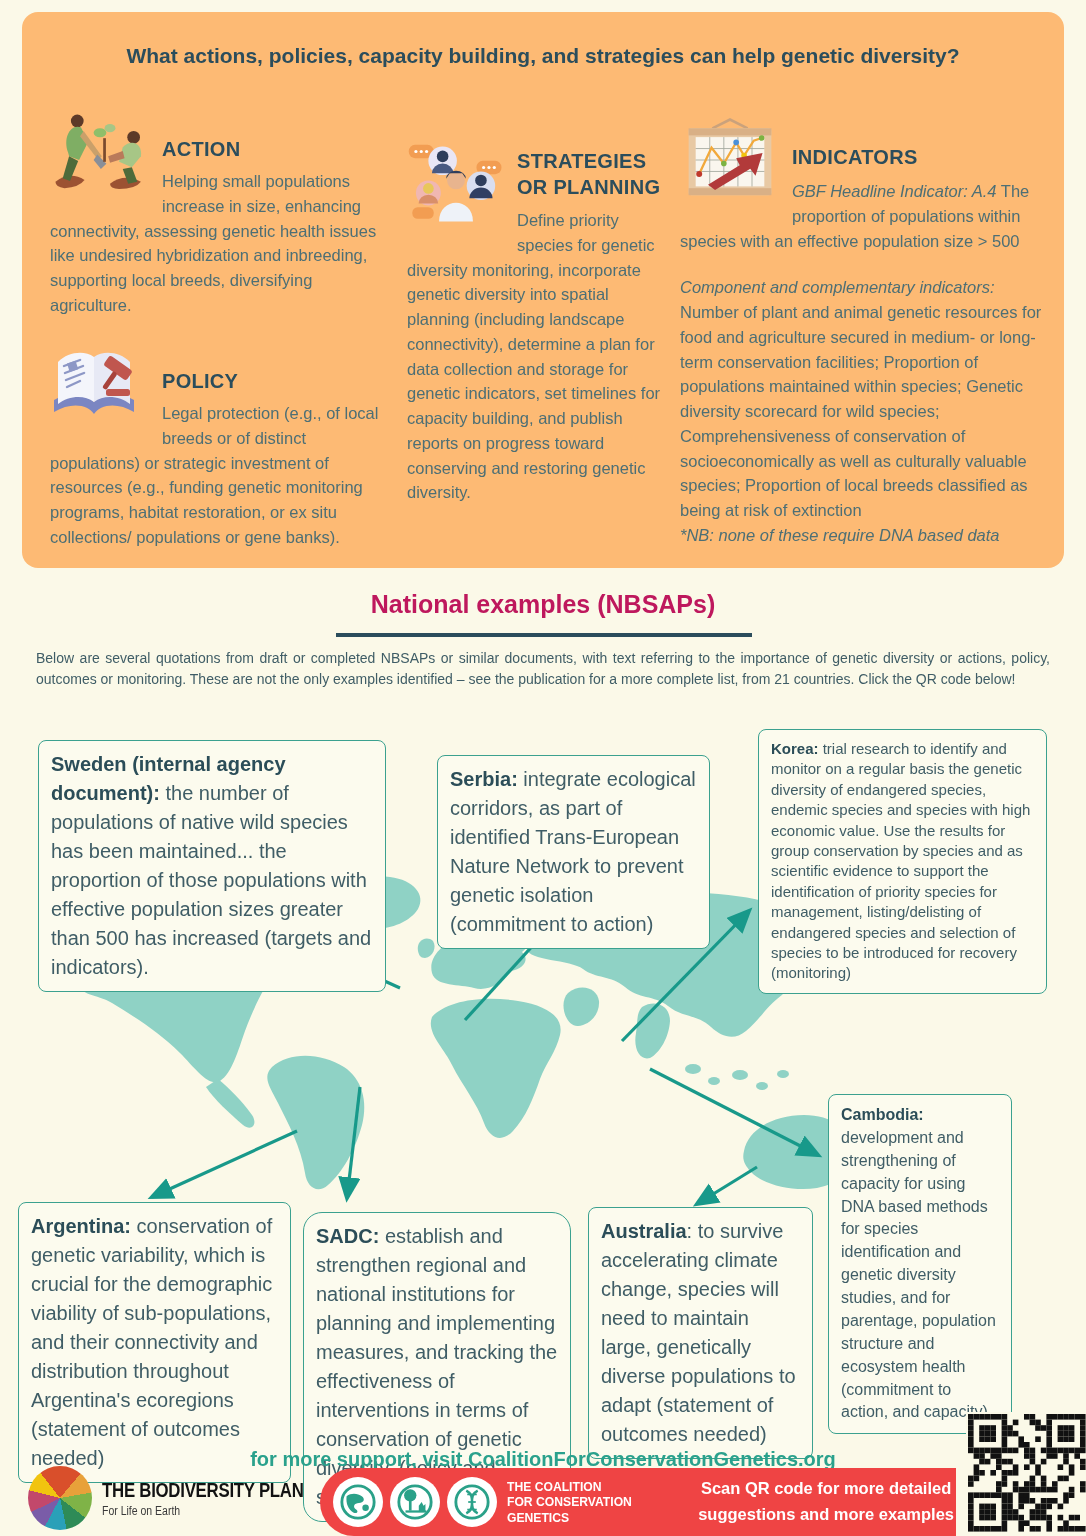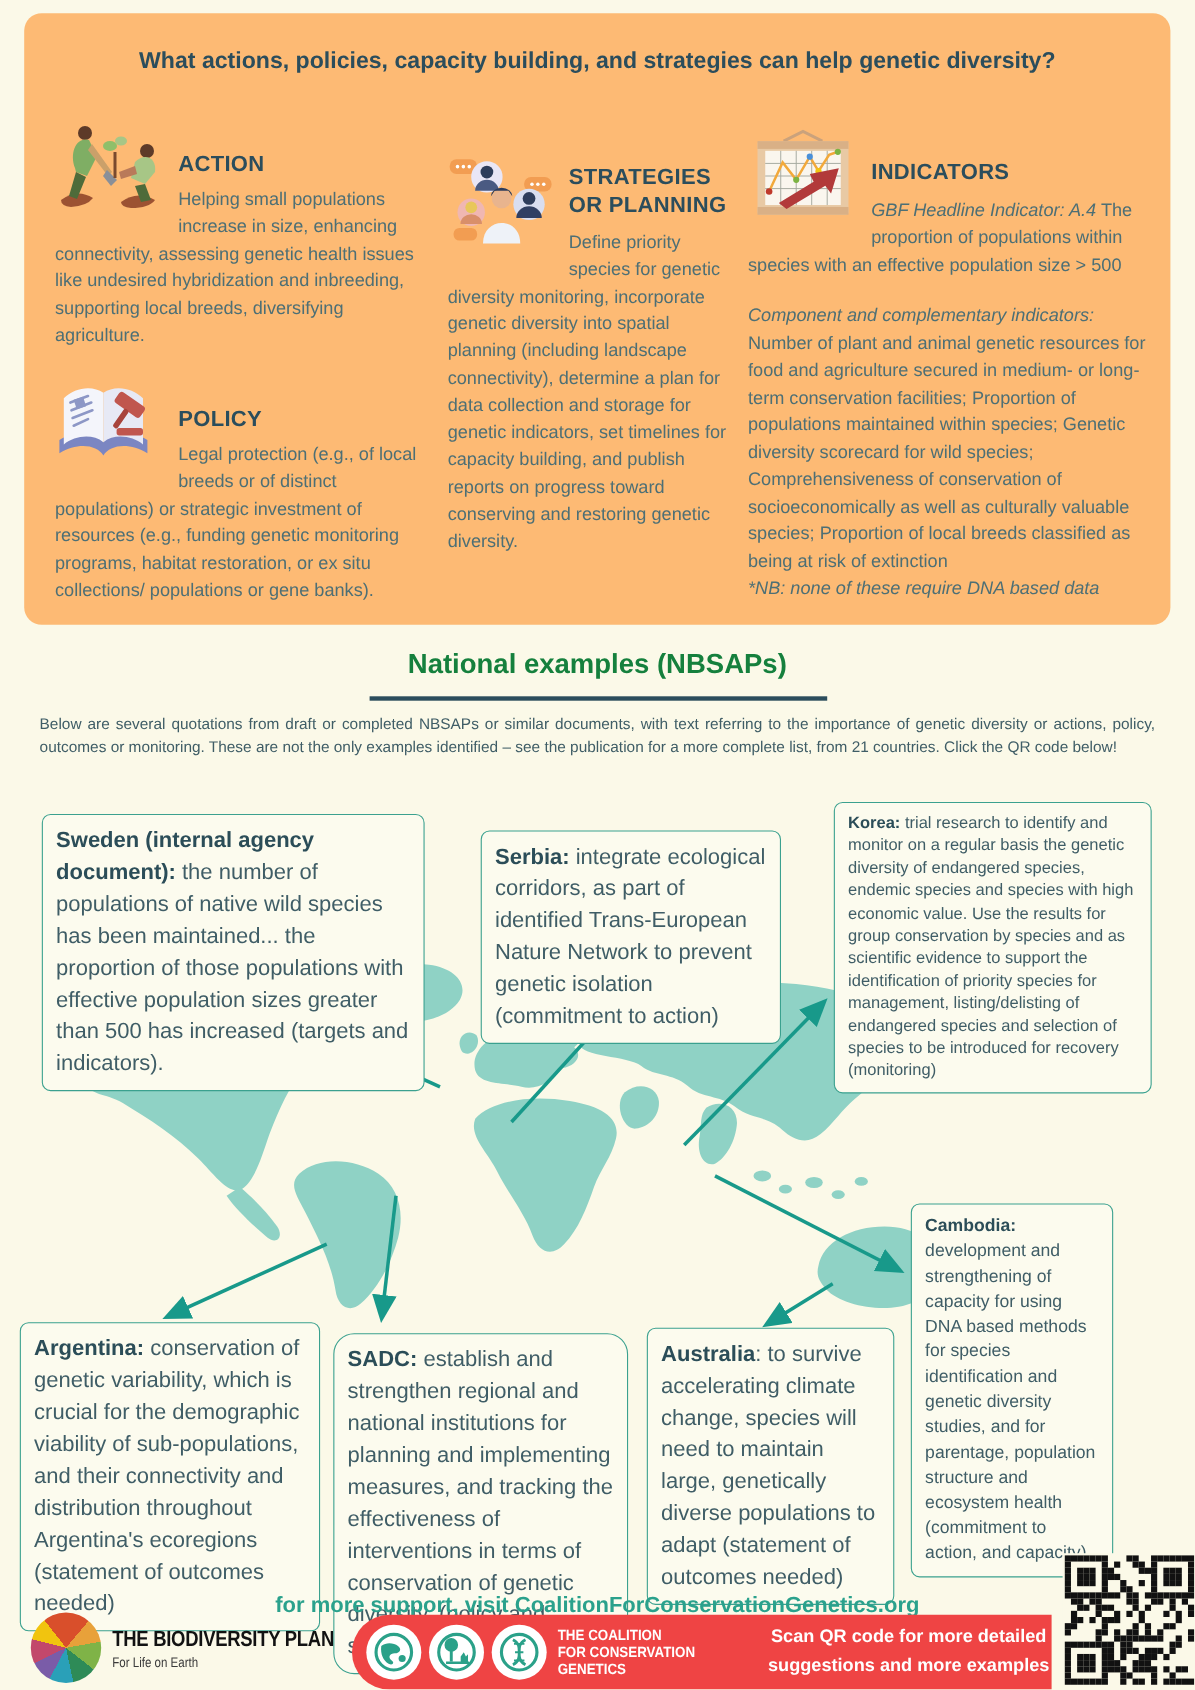--- a/index.html
+++ b/index.html
@@ -25,21 +25,21 @@
   .blk-strategies{left:385px;top:126px;width:263px;}
   .blk-strategies h3{padding-top:10px;line-height:1.3;}
   .blk-indicators{left:658px;top:104px;width:374px;}
   .blk-indicators h3{padding-top:30px;}
   .blk-indicators p{margin-top:10px;}
   .ind-comp{margin-top:22px !important;}
   .nb{display:block;}
   i{font-style:italic;}
   
   .nbsap-title{position:absolute;top:590px;left:0;width:100%;margin:0;text-align:center;
-    font-size:25px;font-weight:bold;color:#15803d;}
+    font-size:25px;font-weight:bold;color:#be185d;}
   .nbsap-rule{position:absolute;top:633px;left:336px;width:416px;height:4px;background:#2b4d5c;}
   .intro{position:absolute;left:36px;top:648px;width:1014px;margin:0;
     font-size:14px;line-height:1.52;color:#3f5d66;text-align:justify;}
   
   .map{position:absolute;left:50px;top:855px;}
   .arrows{position:absolute;left:0;top:855px;pointer-events:none;}
   
   .callout{position:absolute;box-sizing:border-box;background:#fcfbee;
     border:1.6px solid #3ba18f;border-radius:8px;padding:9px 12px;
     font-size:20px;line-height:1.45;color:#3f5d66;}

